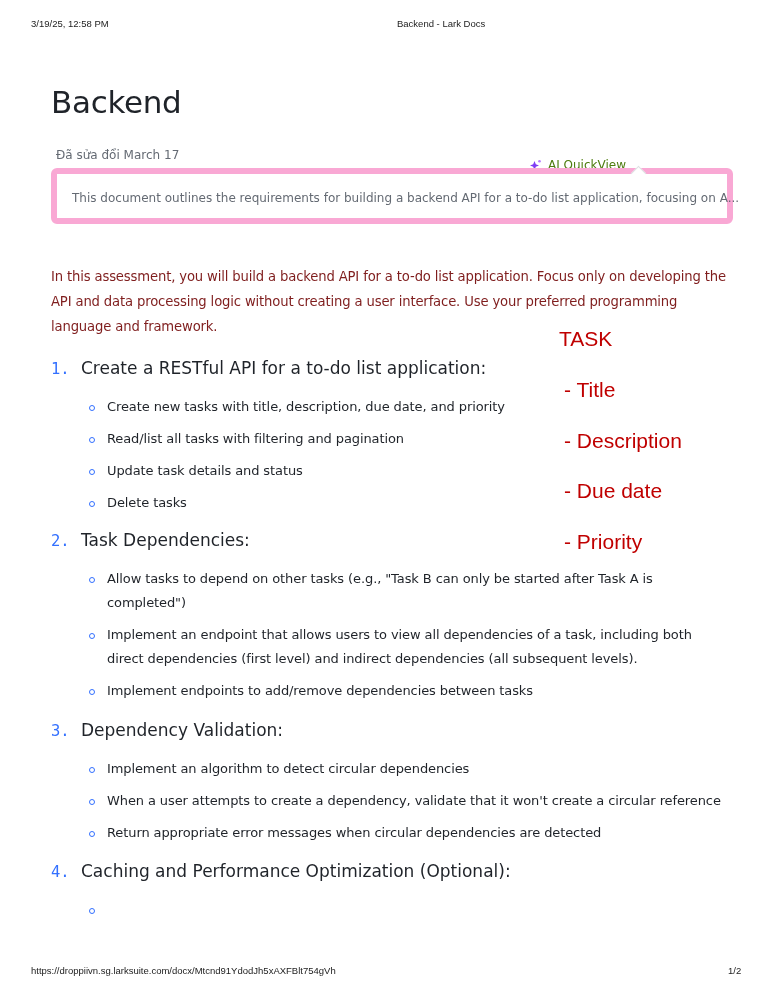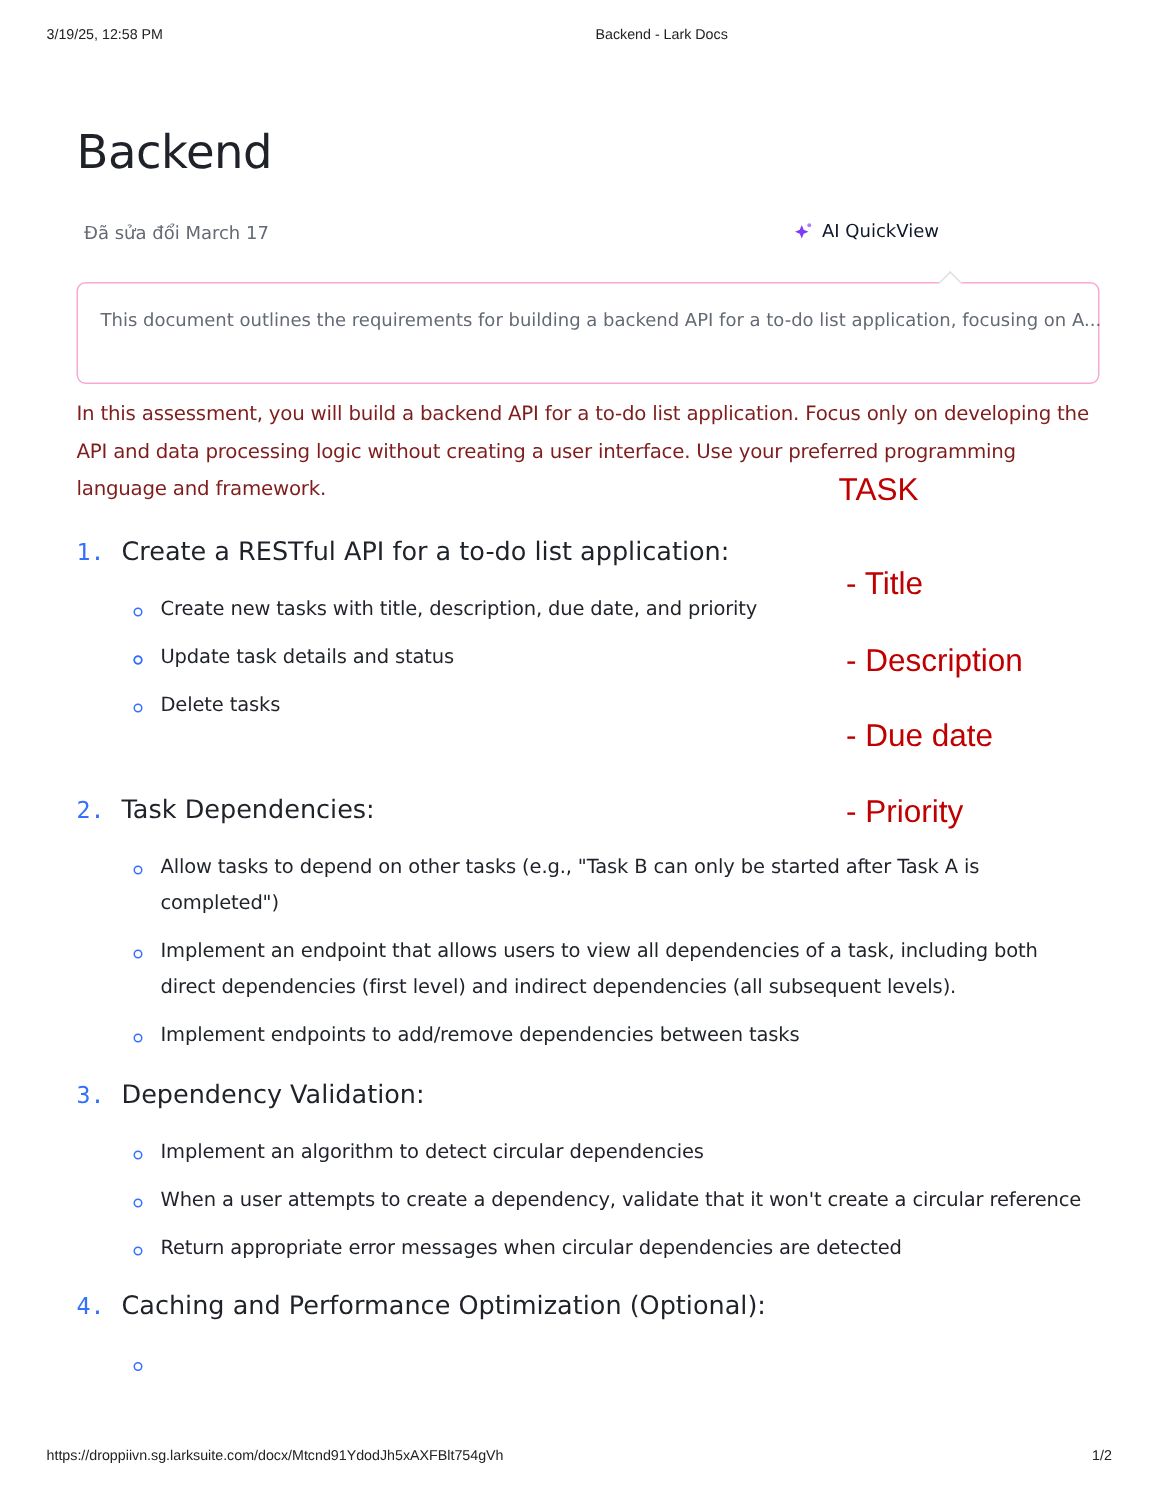--- a/index.html
+++ b/index.html
@@ -40,36 +40,36 @@
     .edited {
       position: absolute;
       left: 56px;
       top: 148px;
       font-size: 12px;
       color: #646a73;
     }
     .ai-quickview {
       position: absolute;
       left: 529px;
-      top: 147px;
+      top: 158px;
       font-size: 12px;
-      color: #0f172a;
+      color: #4d7c0f;
       display: flex;
       align-items: center;
       gap: 6px;
     }
     .ai-quickview svg { display: block; }
 
     .summary-box {
       position: absolute;
       left: 51px;
-      top: 188px;
+      top: 168px;
       width: 682px;
-      height: 68px;
-      border: 1px solid #f9a8d4;
+      height: 56px;
+      border: 6px solid #f9a8d4;
       border-radius: 6px;
       box-sizing: border-box;
       background: #fff;
     }
     .summary-box .caret {
       position: absolute;
       top: -6px;
       left: 576px;
       width: 10px;
       height: 10px;
@@ -189,21 +189,21 @@
 
 <div class="intro">In this assessment, you will build a backend API for a to-do list application. Focus only on developing the API and data processing logic without creating a user interface. Use your preferred programming language and framework.</div>
 
 <div class="section" style="top:358px;">
   <div class="section-heading">
     <span class="num">1.</span>
     <span>Create a RESTful API for a to-do list application:</span>
   </div>
   <ul class="bullets">
     <li class="bullet"><span class="dot"></span><span>Create new tasks with title, description, due date, and priority</span></li>
-    <li class="bullet"><span class="dot"></span></li>
+    <li class="bullet"><span class="dot"></span><span>Read/list all tasks with filtering and pagination</span></li>
     <li class="bullet"><span class="dot"></span><span>Update task details and status</span></li>
     <li class="bullet"><span class="dot"></span><span>Delete tasks</span></li>
   </ul>
 </div>
 
 <div class="section" style="top:530px;">
   <div class="section-heading">
     <span class="num">2.</span>
     <span>Task Dependencies:</span>
   </div>
@@ -229,21 +229,21 @@
 <div class="section" style="top:861px;">
   <div class="section-heading">
     <span class="num">4.</span>
     <span>Caching and Performance Optimization (Optional):</span>
   </div>
   <ul class="bullets">
     <li class="bullet"><span class="dot"></span></li>
   </ul>
 </div>
 
-<div class="annotation" style="left:559px; top:316px;text-align:center;">TASK</div>
+<div class="annotation" style="left:559px; top:328px;text-align:center;">TASK</div>
 <div class="annotation" style="left:564px; top:379px;">- Title</div>
 <div class="annotation" style="left:564px; top:430px;">- Description</div>
 <div class="annotation" style="left:564px; top:480px;">- Due date</div>
 <div class="annotation" style="left:564px; top:531px;">- Priority</div>
 
 <div class="print-footer">
   <span class="url">https://droppiivn.sg.larksuite.com/docx/Mtcnd91YdodJh5xAXFBlt754gVh</span>
   <span class="page">1/2</span>
 </div>
 

